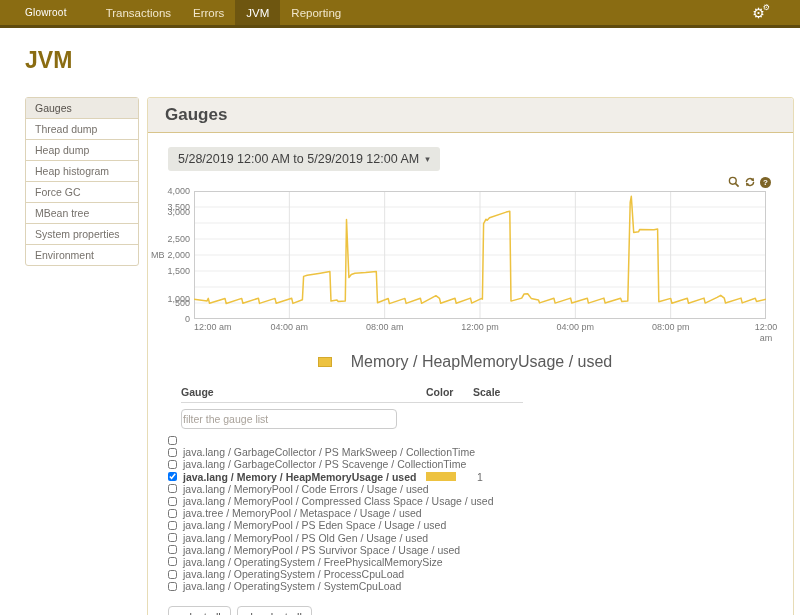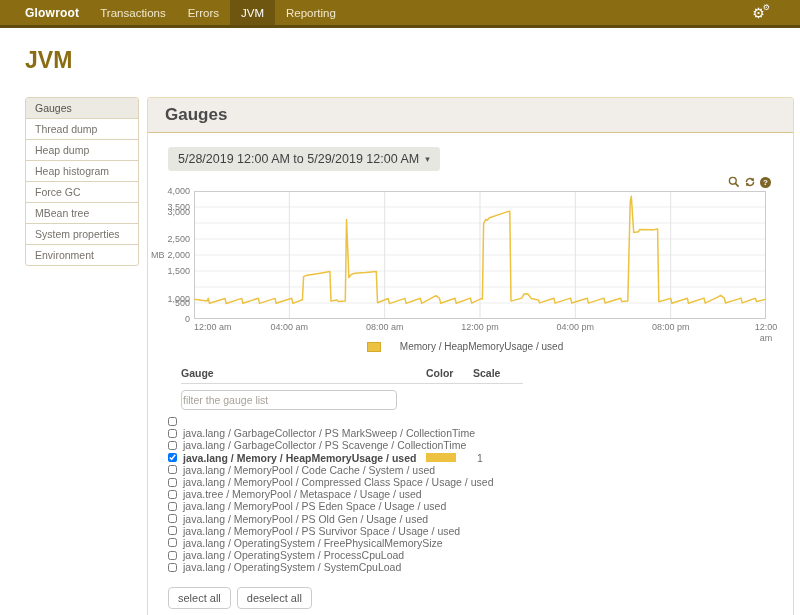--- a/index.html
+++ b/index.html
@@ -1,20 +1,20 @@
 <!DOCTYPE html>
 <html><head>
 <meta charset="utf-8">
 <style>
   html,body{margin:0;padding:0}
   body{width:800px;height:615px;background:#fff;font-family:"Liberation Sans","DejaVu Sans",sans-serif;color:#444;overflow:hidden;position:relative}
 
   
   .navbar{height:25px;background:#8a6c12;border-bottom:3px solid #5f4b0e;display:flex;align-items:stretch;padding-left:25px}
-  .brand{color:#fff;font-weight:bold;font-size:12px;display:flex;align-items:center;margin-right:10px;letter-spacing:.2px;cursor:pointer}
+  .brand{color:#fff;font-weight:normal;font-size:10px;display:flex;align-items:center;margin-right:28px;letter-spacing:.2px;cursor:pointer}
   .nav-item{display:flex;align-items:center;padding:0 11px;font-size:11.5px;color:#f1e7cc;cursor:pointer;white-space:nowrap}
   .nav-item.active{background:#6e5610;color:#fff}
   .nav-gear{margin-left:auto;margin-right:28px;display:flex;align-items:center;color:#fff;position:relative;cursor:pointer}
   .gear-big{font-size:14px;line-height:1}
   .gear-small{font-size:8px;line-height:1;position:relative;top:-5px;left:-2px}
 
   
   .page-title{color:#8a6c12;font-size:23px;font-weight:bold;margin:19px 0 0 25px}
   .content{display:flex;align-items:flex-start;margin-top:23px}
 
@@ -40,21 +40,21 @@
   .plot-row{display:flex}
   .y-axis{width:30px;position:relative;flex:none}
   .y-axis span{position:absolute;right:4px;transform:translateY(-50%);font-size:9px;color:#7a7a7a;white-space:nowrap}
   .mb-label{position:absolute;left:-13px;top:50%;transform:translate(-50%,-50%) rotate(-90deg);font-size:9px;color:#666}
   .plot{position:relative;width:572px;height:128px}
   .plot svg{position:absolute;left:0;top:0}
   .x-axis{position:relative;height:20px;margin-left:30px;width:572px;font-size:9px;color:#7a7a7a}
   .x-tick{position:absolute;top:3px;transform:translateX(-50%);text-align:center;white-space:nowrap}
   .x-tick.first{transform:none}
   .x-tick.last{width:26px;white-space:normal;line-height:1.2;transform:translateX(-13px)}
-  .legend{display:flex;justify-content:center;align-items:center;gap:19px;margin-top:2px;font-size:10px;color:#5a5a5a;width:602px}
+  .legend{display:flex;justify-content:center;align-items:center;gap:19px;margin-top:14px;font-size:16px;color:#5a5a5a;width:602px}
   .legend-swatch{width:12px;height:8px;border:1px solid #d4a92c}
 
   
   .gauge-section{margin-top:15px;font-size:10.5px}
   .thead{display:flex;margin-left:13px;font-weight:bold;color:#4a4a4a;padding-bottom:4px;border-bottom:1px solid #d9d9d9;width:342px}
   .col-gauge{width:245px}
   .col-color{width:47px}
   .col-scale{width:50px}
   .filter-input{margin:6px 0 5px 13px;width:212px;height:16px;border:1px solid #ccc;border-radius:4px;font-size:10.5px;padding:1px 1px;color:#555;font-family:inherit;display:block}
   .filter-input::placeholder{color:#a9a29a}
@@ -190,21 +190,21 @@
               <span class="glabel">java.lang / GarbageCollector / PS Scavenge / CollectionTime</span>
             </div>
             <div class="gauge-row checked">
               <input type="checkbox" checked="" style="">
               <span class="glabel">java.lang / Memory / HeapMemoryUsage / used</span>
               <span class="row-swatch" style="background: rgb(237, 194, 64);"></span>
               <span class="row-scale">1</span>
             </div>
             <div class="gauge-row">
               <input type="checkbox" style="">
-              <span class="glabel">java.lang / MemoryPool / Code Cache / System / used</span>
+              <span class="glabel">java.lang / MemoryPool / Code Errors / Usage / used</span>
             </div>
             <div class="gauge-row">
               <input type="checkbox" style="">
               <span class="glabel">java.lang / MemoryPool / Compressed Class Space / Usage / used</span>
             </div>
             <div class="gauge-row">
               <input type="checkbox" style="">
               <span class="glabel">java.tree / MemoryPool / Metaspace / Usage / used</span>
             </div>
             <div class="gauge-row">

